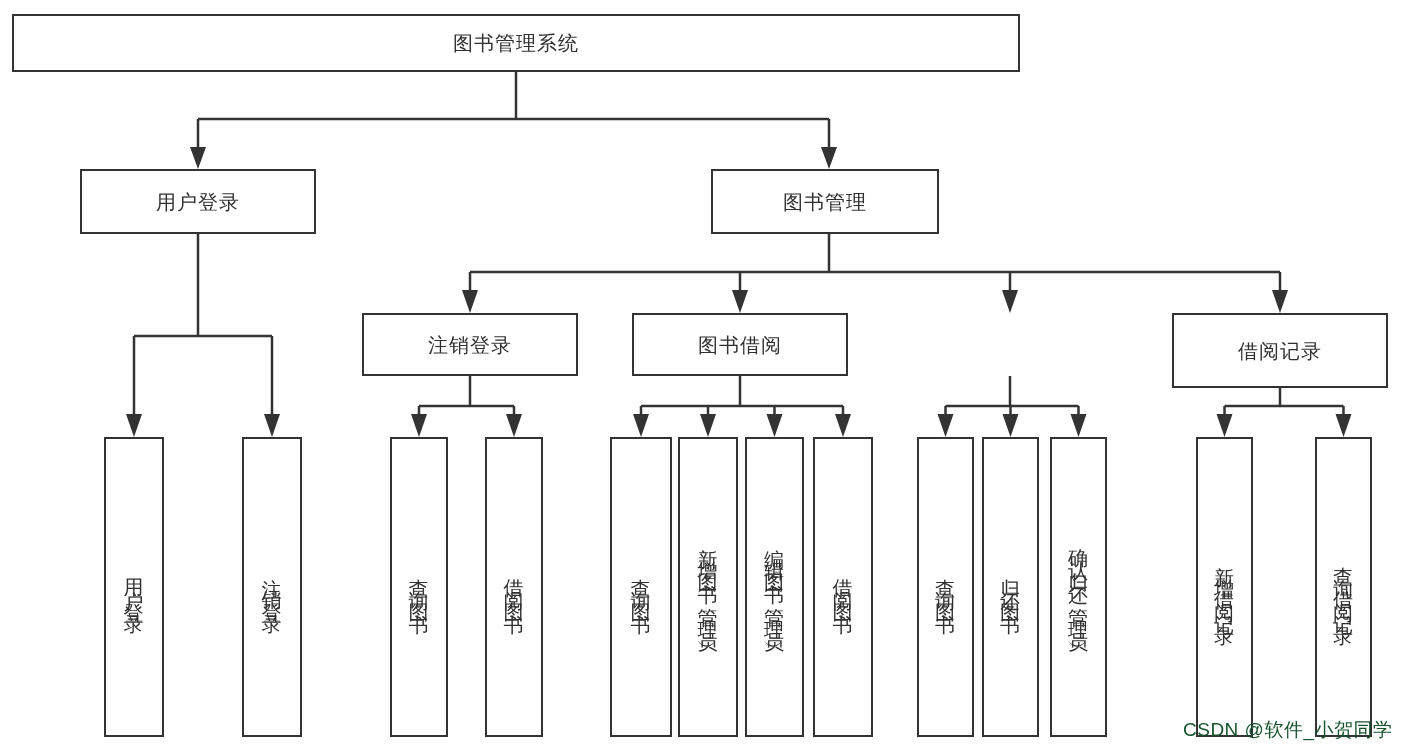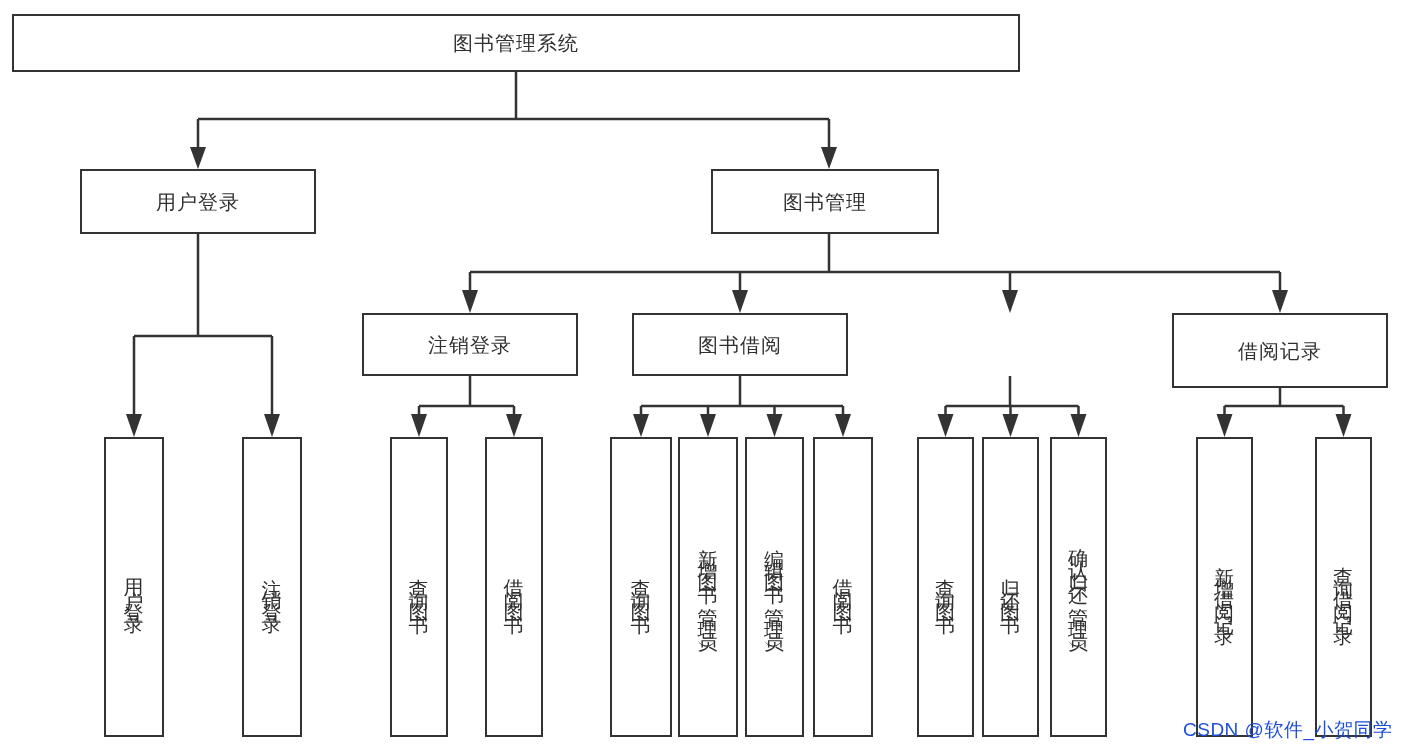--- a/index.html
+++ b/index.html
@@ -14,21 +14,21 @@
     position:absolute;box-sizing:border-box;border:2.5px solid #333333;background:#ffffff;
     display:flex;align-items:center;justify-content:center;
     color:#303030;font-size:20px;letter-spacing:1px;line-height:1.2;white-space:nowrap;
   }
   .node.v{
     writing-mode:vertical-rl;text-orientation:mixed;
     letter-spacing:12px;line-height:1;padding:3px 0;white-space:normal;
   }
   .watermark{
     position:absolute;left:1183px;top:717px;z-index:5;
-    color:#1d4ed8;font-size:19px;letter-spacing:0.5px;white-space:nowrap;
+    color:#14532d;font-size:19px;letter-spacing:0.5px;white-space:nowrap;
   }
 </style>
 </head>
 <body>
 
 <div class="stage">
 
   <svg class="wires" viewBox="0 0 1405 747">
 
     <g>

